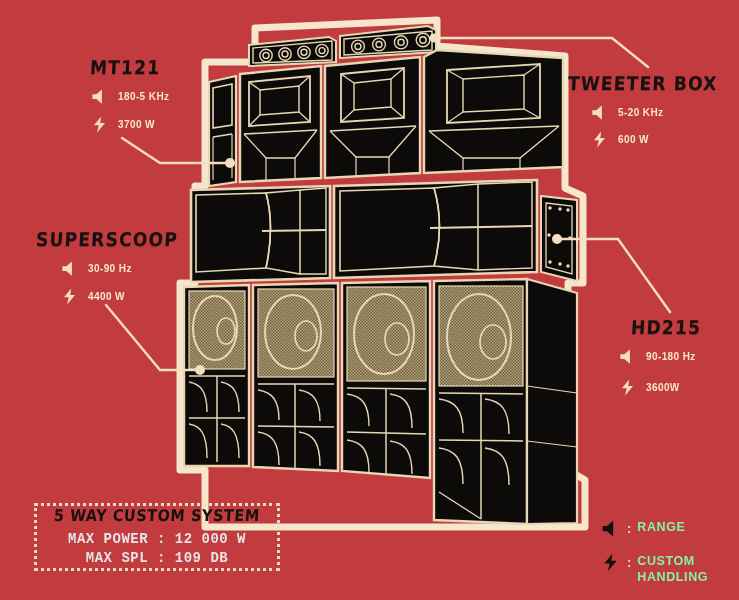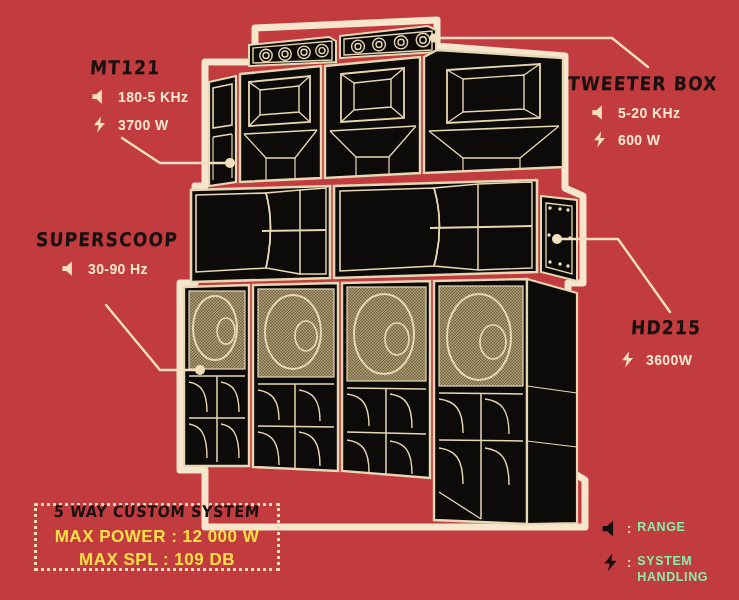--- a/index.html
+++ b/index.html
@@ -34,21 +34,21 @@
     text-shadow: 0 1px 0 rgba(0,0,0,.25);
   }
   .callout .spec {
     display: flex;
     align-items: center;
     gap: 9px;
     margin-top: 9px;
     white-space: nowrap;
   }
   .callout .spec .txt {
-    font-size: 14px;
+    font-size: 10px;
     font-weight: 700;
     color: #f7e8cf;
     letter-spacing: .4px;
   }
   .ico {
     width: 19px;
     height: 19px;
     flex: 0 0 19px;
     display: block;
   }
@@ -91,26 +91,27 @@
     font-weight: 700;
     color: #17110f;
     letter-spacing: .6px;
     font-family: "DejaVu Sans", sans-serif;
     font-stretch: condensed;
     transform: skewX(-4deg);
     white-space: nowrap;
     margin-bottom: 5px;
   }
   #infobox .ib-line {
-    font-size: 17px;
+    font-size: 14px;
     font-weight: 700;
-    color: #fde047;
+    color: #e5e5e5;
     letter-spacing: .5px;
     line-height: 1.35;
     white-space: nowrap;
+    font-family: Liberation Mono, monospace;
   }
 
   
   #legend {
     position: absolute;
     left: 600px;
     top: 518px;
     width: 135px;
   }
   #legend .lg-row {
@@ -367,24 +368,40 @@
   <div class="callout" style="left:36px; top:228px;">
     <div class="title">SUPERSCOOP</div>
     <div class="spec" style="margin-left:24px;">
       <span class="ico">
         <svg viewBox="0 0 24 24">
             <path d="M3 9 L8 9 L15 3 L15 21 L8 15 L3 15 Z" fill="#f3dfc0"></path>
           </svg>
       </span>
       <span class="txt">30-90 Hz</span>
     </div>
+    <div class="spec" style="margin-left:24px;">
+      <span class="ico">
+        <svg viewBox="0 0 24 24">
+            <path d="M14 2 L5 13 L11 13 L9 22 L19 10 L13 10 Z" fill="#f3dfc0"></path>
+          </svg>
+      </span>
+      <span class="txt">4400 W</span>
+    </div>
   </div>
 
   <div class="callout right" style="left:631px; top:316px;">
     <div class="title">HD215</div>
+    <div class="spec" style="margin-left:-13px;">
+      <span class="ico">
+        <svg viewBox="0 0 24 24">
+            <path d="M3 9 L8 9 L15 3 L15 21 L8 15 L3 15 Z" fill="#f3dfc0"></path>
+          </svg>
+      </span>
+      <span class="txt">90-180 Hz</span>
+    </div>
     <div class="spec" style="margin-left:-13px;margin-top:12px;">
       <span class="ico">
         <svg viewBox="0 0 24 24">
             <path d="M14 2 L5 13 L11 13 L9 22 L19 10 L13 10 Z" fill="#f3dfc0"></path>
           </svg>
       </span>
       <span class="txt">3600W</span>
     </div>
   </div>
 
@@ -404,17 +421,17 @@
       <span class="lg-colon">:</span>
       <span class="lg-txt">RANGE</span>
     </div>
     <div class="lg-row">
       <span class="lg-ico">
         <svg viewBox="0 0 24 24">
             <path d="M14 2 L5 13 L11 13 L9 22 L19 10 L13 10 Z" fill="#14100f"></path>
           </svg>
       </span>
       <span class="lg-colon">:</span>
-      <span class="lg-txt">SYSTEM HANDLING</span>
+      <span class="lg-txt">CUSTOM HANDLING</span>
     </div>
   </div>
 
 </div>
 
 </body></html>

